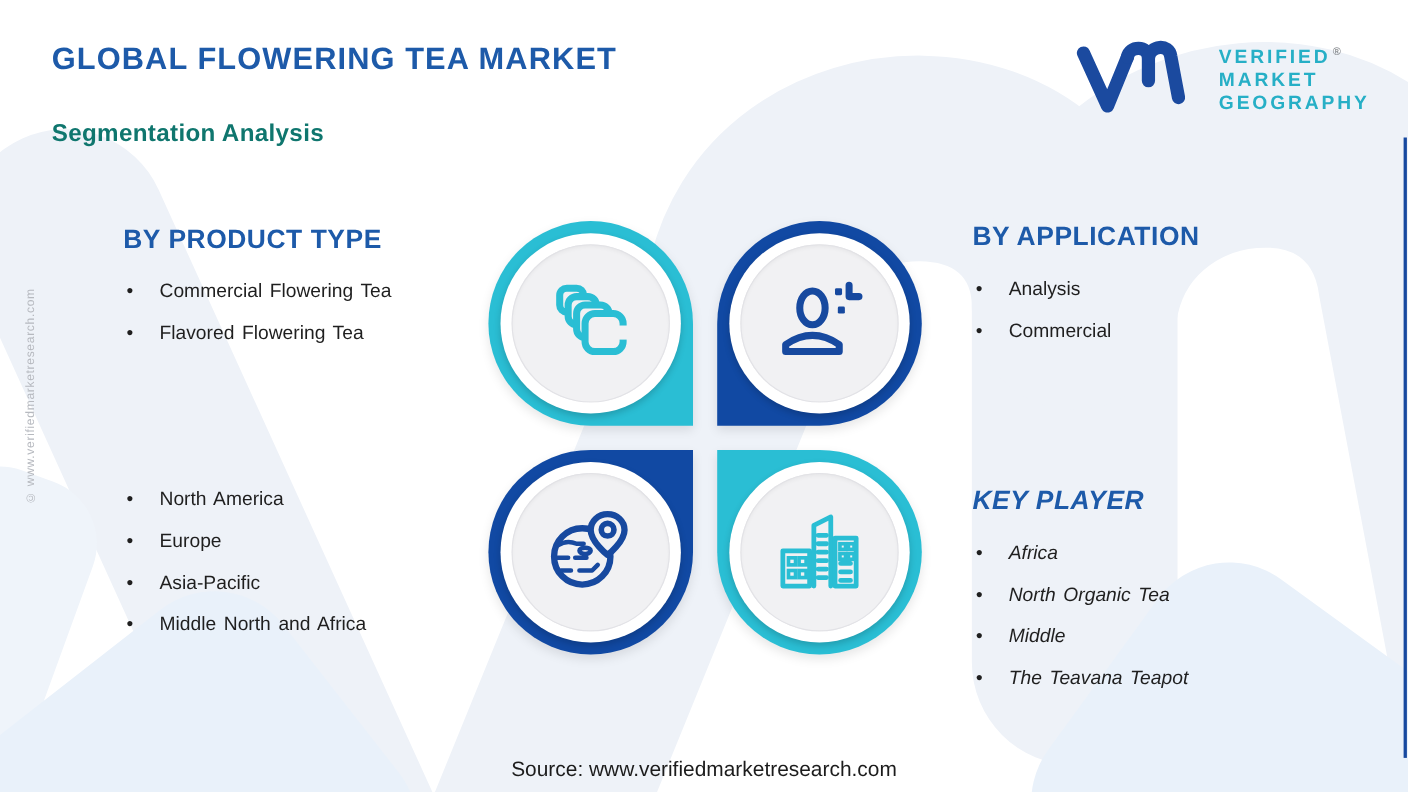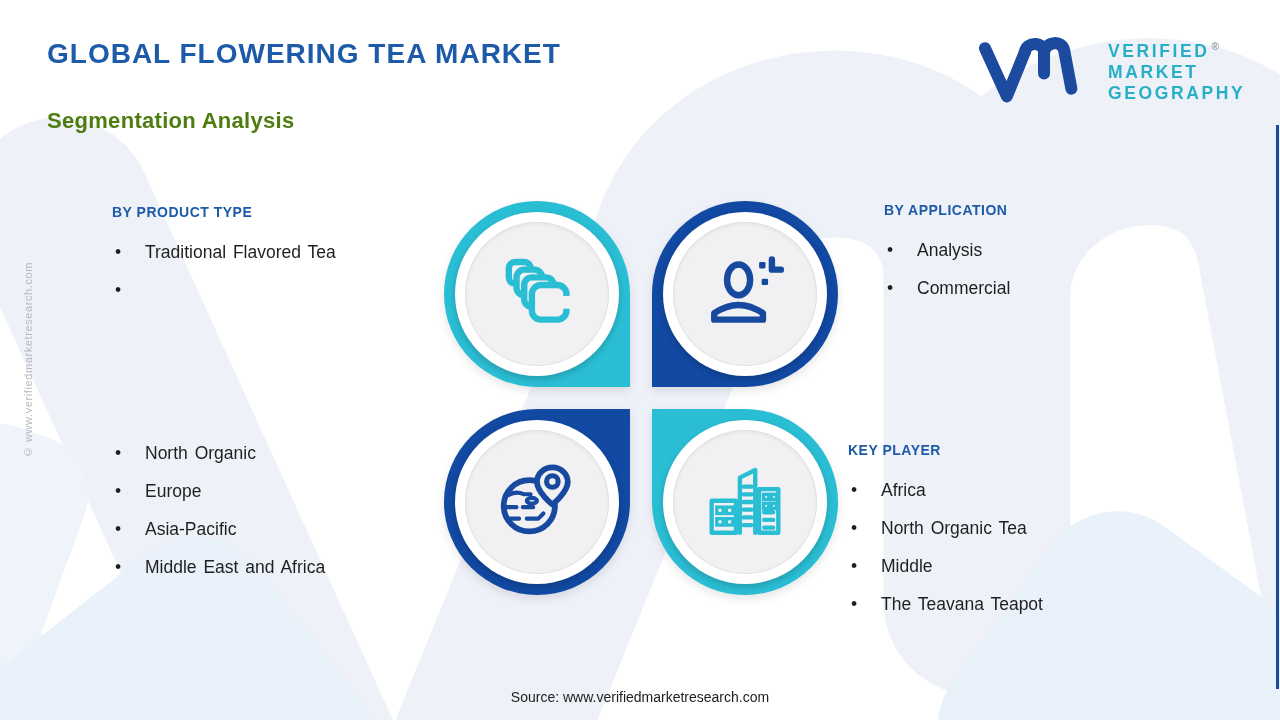--- a/index.html
+++ b/index.html
@@ -17,21 +17,21 @@
 
   .content { position:absolute; inset:0; z-index:2;border-radius:16px; }
 
   
   .title {
     position:absolute; left:47px; top:38px;
     font-size:28px; font-weight:700; letter-spacing:1px; color:#1d5aa9;
   }
   .subtitle {
     position:absolute; left:47px; top:108px;
-    font-size:22px; font-weight:700; letter-spacing:0.3px; color:#4d7c0f;
+    font-size:22px; font-weight:700; letter-spacing:0.3px; color:#0f766e;
   }
 
   
   .logo { position:absolute; left:968px; top:34px; display:flex; align-items:flex-end; }
   .logo-mark { width:128px; height:70px; color:#1b4a9f; }
   .logo-text { margin-left:12px; font-size:17.5px; font-weight:700; letter-spacing:2.6px; line-height:21px; color:#26afc6; white-space:nowrap; }
   .reg { font-size:10px; color:#8f9397; letter-spacing:0; vertical-align:super; margin-left:2px; }
 
   
   .side-wm {
@@ -54,31 +54,31 @@
     position:absolute; inset:21px; background:#f1f1f3; border-radius:50%;
     display:flex; align-items:center; justify-content:center;
     box-shadow:inset 0 0 0 1px #e2e2e6, inset 0 2px 4px rgba(0,0,0,0.05);
   }
   .q-gray svg { width:82px; height:82px; }
   .stroke-teal { stroke:#2abed4; }
   .stroke-navy { stroke:#17499f; }
 
   
   .sec { position:absolute; }
-  .sec h2 { margin:0 0 21px 0; font-size:14px; font-weight:700; letter-spacing:0.5px; color:#1d5aa9; }
+  .sec h2 { margin:0 0 21px 0; font-size:24px; font-weight:700; letter-spacing:0.5px; color:#1d5aa9; }
   .sec ul { list-style:none; margin:0; padding:0; }
   .sec li { display:flex; align-items:flex-start; font-size:17.5px; color:#1f1f1f; line-height:23px; margin-bottom:15px; word-spacing:2px; }
   .blt { flex:0 0 30px; padding-left:3px; }
   #sec-product     { left:112px; top:204px; width:330px; }
   #sec-application { left:884px; top:202px; width:330px; }
   #sec-geography   { left:112px; top:442px; width:340px; }
-  #sec-keyplayer   { left:848px; top:442px; width:340px; }
-
-  
-  .source { position:absolute; left:0; right:0; top:689px; text-align:center; font-size:14px; color:#1c1c1c; }
+  #sec-keyplayer   { left:884px; top:442px; width:340px;font-style:italic; }
+
+  
+  .source { position:absolute; left:0; right:0; top:689px; text-align:center; font-size:19px; color:#1c1c1c; }
 </style>
 </head>
 <body>
 
 <svg width="0" height="0" style="position:absolute">
   <symbol id="vm-mark" viewBox="0 0 100 64">
     <g fill="none" stroke="currentColor" stroke-width="11" stroke-linecap="round" stroke-linejoin="round">
       <path d="M7 13 L27 57 L43.5 16.5"></path>
       <path d="M43.5 16.5 C45 6.5 61 6.5 61 17 L61 36"></path>
       <path d="M61 17 C62.5 6.5 78 5 79.5 15.5 L86 50"></path>
@@ -187,24 +187,25 @@
         </g>
       </svg>
     </div>
   </div>
 
   <div class="sec" id="sec-product">
     <h2>BY PRODUCT TYPE</h2>
     <ul>
         <li>
           <span class="blt">•</span>
-          <span class="itxt">Traditional Flavored Tea</span>
-        </li>
-        <li>
-          <span class="blt">•</span>
+          <span class="itxt">Commercial Flowering Tea</span>
+        </li>
+        <li>
+          <span class="blt">•</span>
+          <span class="itxt">Flavored Flowering Tea</span>
         </li>
       </ul>
   </div>
 
   <div class="sec" id="sec-application">
     <h2>BY APPLICATION</h2>
     <ul>
         <li>
           <span class="blt">•</span>
           <span class="itxt">Analysis</span>
@@ -213,33 +214,33 @@
           <span class="blt">•</span>
           <span class="itxt">Commercial</span>
         </li>
       </ul>
   </div>
 
   <div class="sec" id="sec-geography">
     <ul>
         <li>
           <span class="blt">•</span>
-          <span class="itxt">North Organic</span>
+          <span class="itxt">North America</span>
         </li>
         <li>
           <span class="blt">•</span>
           <span class="itxt">Europe</span>
         </li>
         <li>
           <span class="blt">•</span>
           <span class="itxt">Asia-Pacific</span>
         </li>
         <li>
           <span class="blt">•</span>
-          <span class="itxt">Middle East and Africa</span>
+          <span class="itxt">Middle North and Africa</span>
         </li>
       </ul>
   </div>
 
   <div class="sec" id="sec-keyplayer">
     <h2>KEY PLAYER</h2>
     <ul>
         <li>
           <span class="blt">•</span>
           <span class="itxt">Africa</span>

